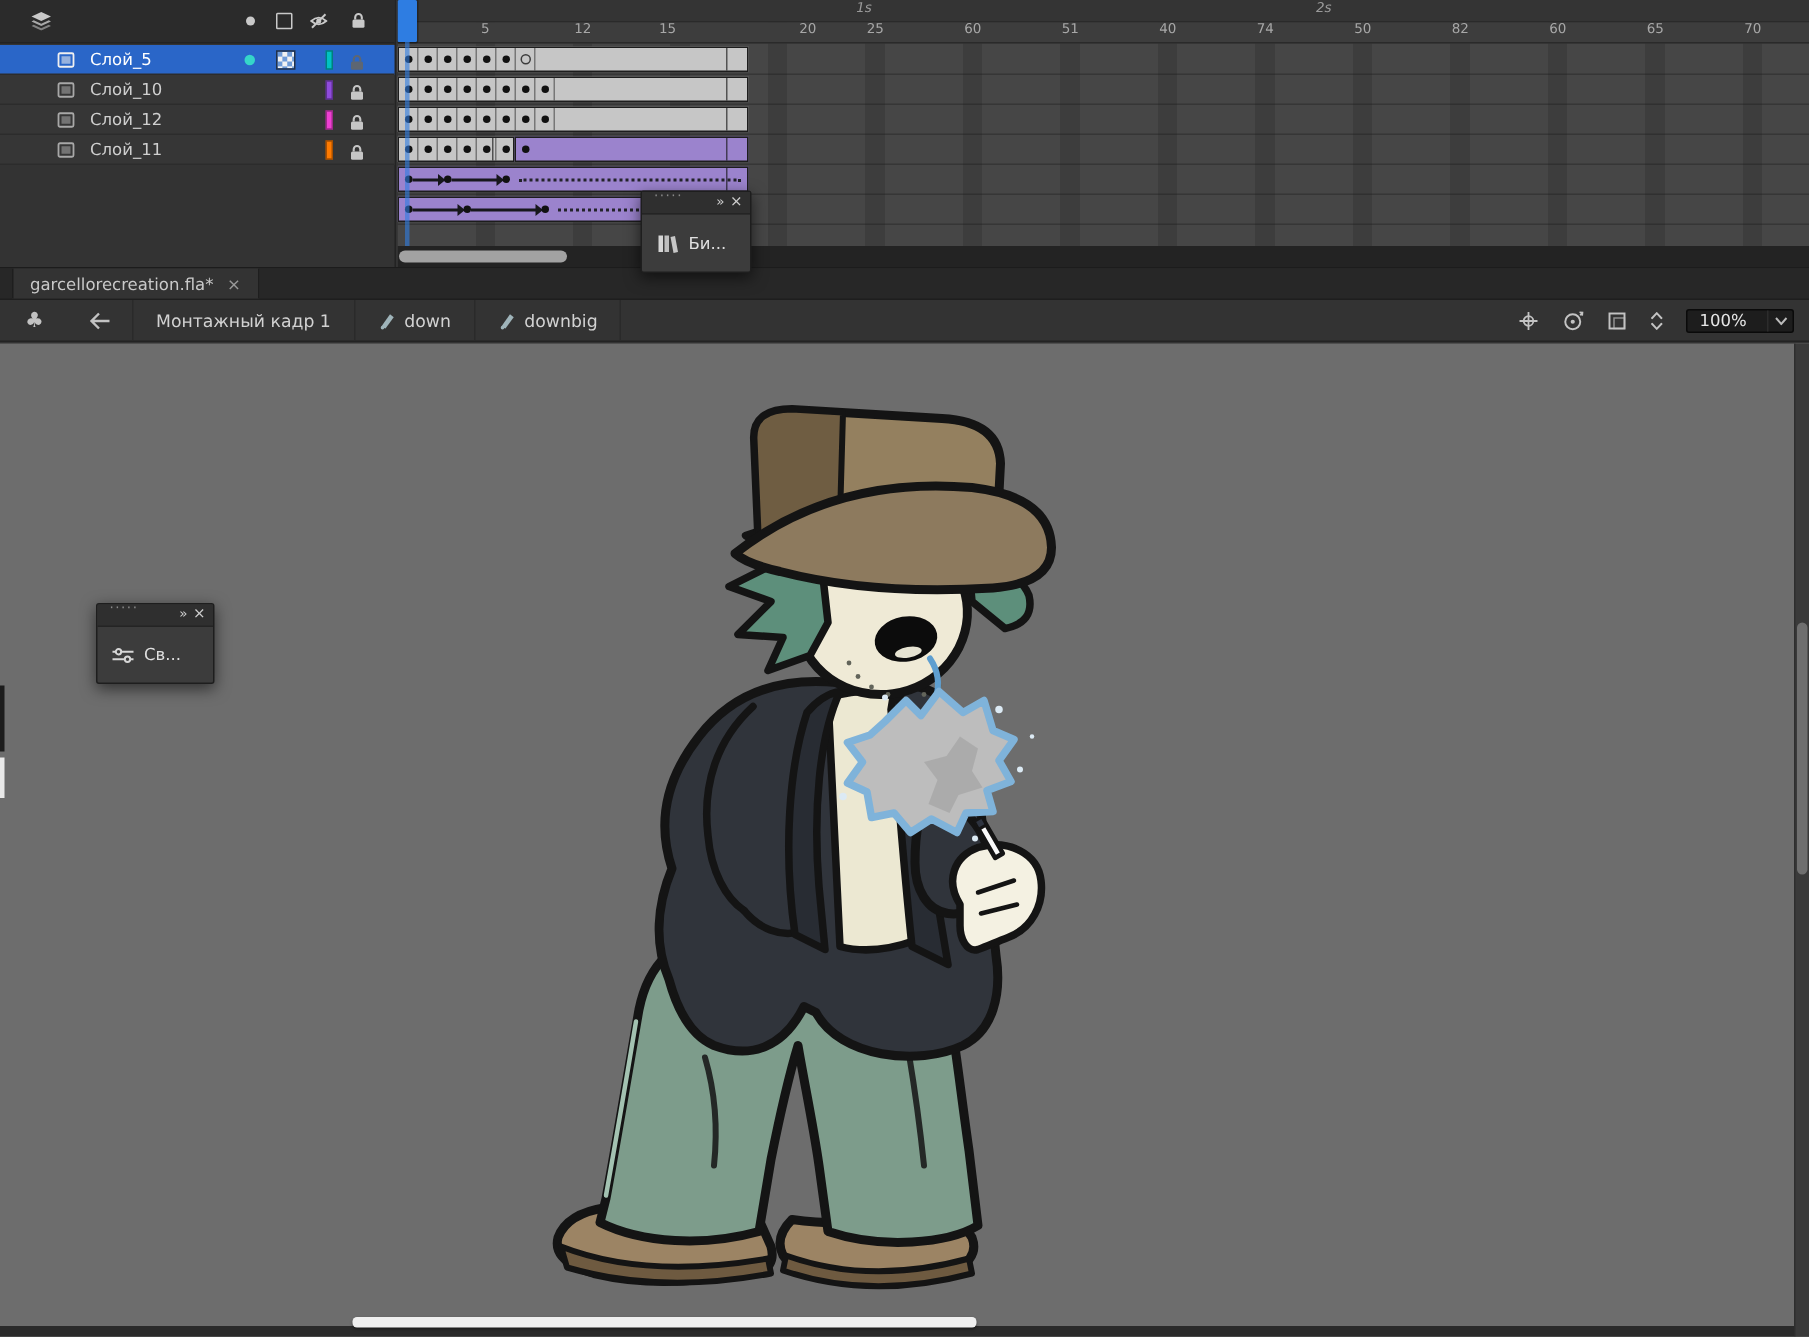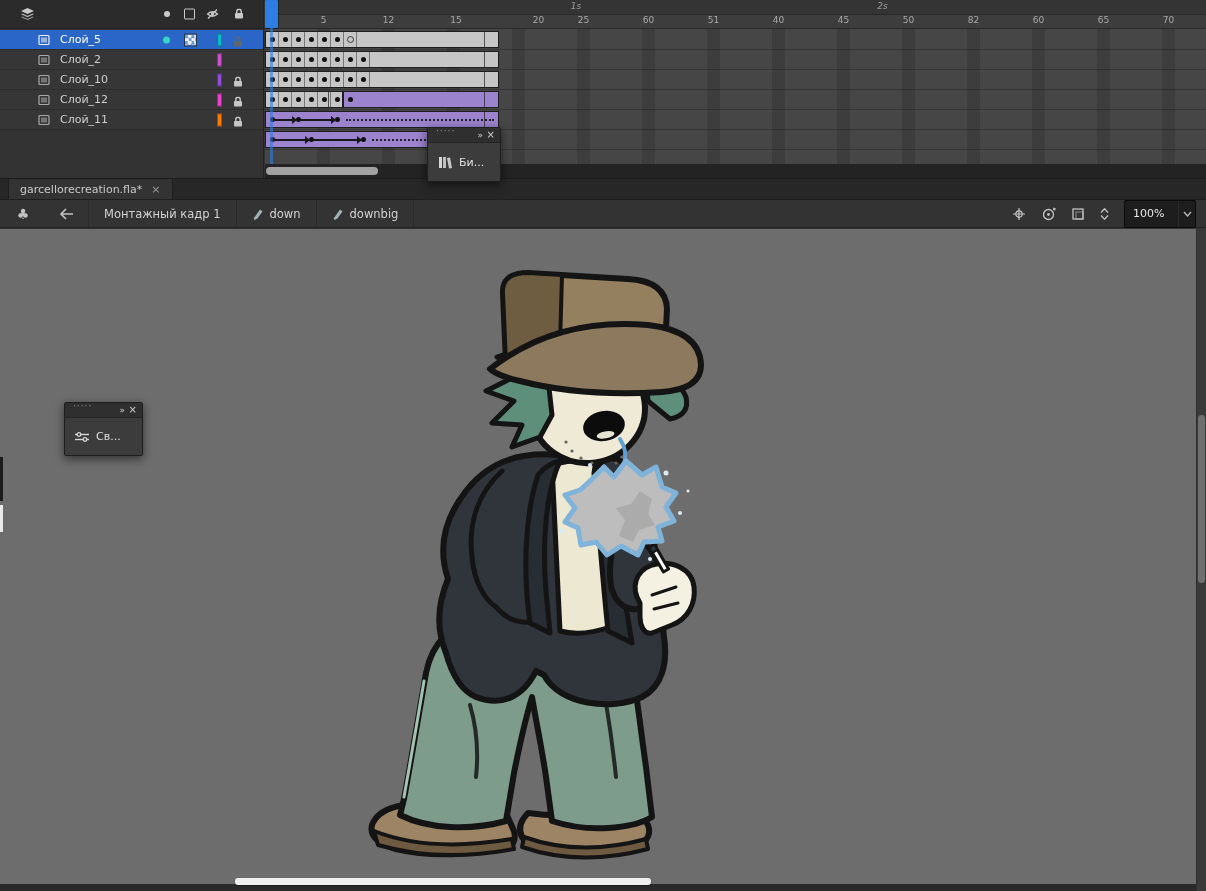--- a/index.html
+++ b/index.html
@@ -70,21 +70,21 @@
 
   
   .editbar{position:absolute;top:200px;left:0;width:1206px;height:28px;background:#333;border-bottom:1px solid #232323;display:flex;align-items:center;box-sizing:border-box;}
   .eb-left{display:flex;align-items:center;height:100%;}
   .eb-icon{color:#c3c3c3;display:flex;align-items:center;justify-content:center;}
   .scene-clover{width:46px;font-size:14px;}
   .back{width:42px;border-right:1px solid #2a2a2a;height:100%;}
   .crumb{display:flex;align-items:center;gap:6px;height:100%;padding:0 15px;color:#d2d2d2;font-size:11.5px;border-right:1px solid #2a2a2a;}
   .eb-right{margin-left:auto;display:flex;align-items:center;gap:15px;padding-right:10px;}
   .zoom-stepper{display:flex;flex-direction:column;gap:2px;color:#c3c3c3;}
-  .zoom-box{width:72px;height:28px;background:#1d1d1d;border:1px solid #0a0a0a;display:flex;align-items:center;color:#e6e6e6;font-size:11px;border-radius:2px;box-sizing:border-box;}
+  .zoom-box{width:72px;height:16px;background:#1d1d1d;border:1px solid #0a0a0a;display:flex;align-items:center;color:#e6e6e6;font-size:11px;border-radius:2px;box-sizing:border-box;}
   .zoom-box .val{flex:1;padding-left:8px;}
   .zb-arrow{width:16px;height:100%;display:flex;align-items:center;justify-content:center;border-left:1px solid #2c2c2c;color:#bbb;}
 
   
   .stage-area{position:absolute;top:229px;left:0;width:1206px;height:662px;background:var(--c-stage,#6d6d6d);overflow:hidden;}
   .char svg{display:block;}
   .ol{stroke:var(--c-outline);stroke-linejoin:round;stroke-linecap:round;}
   .f-hat{fill:var(--c-hat);} .f-hatfront{fill:var(--c-hat_front);} .f-brim{fill:var(--c-hat_brim);}
   .f-hair{fill:var(--c-hair);} .f-skin{fill:var(--c-skin);} .f-jacket{fill:var(--c-jacket);}
   .f-lapel{fill:var(--c-jacket_dark);} .f-shirt{fill:var(--c-shirt);} .f-pants{fill:var(--c-pants);}
@@ -142,28 +142,20 @@
             <span class="lctl llock dim"><svg width="10" height="11" viewBox="0 0 10 11">
                 <rect x="1" y="4.5" width="8" height="5.5" rx="1" fill="currentColor"></rect>
                 <path d="M2.8 4.5 V3 a2.2 2.2 0 0 1 4.4 0 V4.5" fill="none" stroke="currentColor" stroke-width="1.4"></path>
               </svg></span>
           </div>
           <div class="layer-row">
             <span class="licon"><svg width="12" height="12" viewBox="0 0 12 12">
                 <rect x="1" y="1.5" width="10" height="9" rx="1" fill="none" stroke="currentColor" stroke-width="1.2"></rect>
                 <rect x="3" y="3.5" width="6" height="5" fill="currentColor" opacity=".55"></rect>
               </svg></span>
-            <span class="lname">Слой_2</span>
-            <span class="lctl lswatch" style="background:#d24fd2"></span>
-          </div>
-          <div class="layer-row">
-            <span class="licon"><svg width="12" height="12" viewBox="0 0 12 12">
-                <rect x="1" y="1.5" width="10" height="9" rx="1" fill="none" stroke="currentColor" stroke-width="1.2"></rect>
-                <rect x="3" y="3.5" width="6" height="5" fill="currentColor" opacity=".55"></rect>
-              </svg></span>
             <span class="lname">Слой_10</span>
             <span class="lctl lswatch" style="background:#8f4bdc"></span>
             <span class="lctl llock"><svg width="10" height="11" viewBox="0 0 10 11">
                 <rect x="1" y="4.5" width="8" height="5.5" rx="1" fill="currentColor"></rect>
                 <path d="M2.8 4.5 V3 a2.2 2.2 0 0 1 4.4 0 V4.5" fill="none" stroke="currentColor" stroke-width="1.4"></path>
               </svg></span>
           </div>
           <div class="layer-row">
             <span class="licon"><svg width="12" height="12" viewBox="0 0 12 12">
                 <rect x="1" y="1.5" width="10" height="9" rx="1" fill="none" stroke="currentColor" stroke-width="1.2"></rect>
@@ -192,27 +184,27 @@
     </div>
 
     <div class="frames-pane">
       <div class="seconds-row">
           <span class="slabel" style="left: 311px;">1s</span>
           <span class="slabel" style="left: 617.5px;">2s</span>
         </div>
       <div class="ruler-row">
           <span class="rlabel" style="left: 58.5px;">5</span>
           <span class="rlabel" style="left: 123.5px;">12</span>
-          <span class="rlabel" style="left: 191px;">15</span>
+          <span class="rlabel" style="left: 180px;">15</span>
           <span class="rlabel" style="left: 253.5px; margin-left: 20px;">20</span>
           <span class="rlabel" style="left: 318.5px;">25</span>
           <span class="rlabel" style="left: 383.5px;">60</span>
           <span class="rlabel" style="left: 448.5px;">51</span>
           <span class="rlabel" style="left: 513.5px;">40</span>
-          <span class="rlabel" style="left: 578.5px;">45</span>
+          <span class="rlabel" style="left: 578.5px;">74</span>
           <span class="rlabel" style="left: 643.5px;">50</span>
           <span class="rlabel" style="left: 708.5px;">82</span>
           <span class="rlabel" style="left: 773.5px;">60</span>
           <span class="rlabel" style="left: 838.5px;">65</span>
           <span class="rlabel" style="left: 903.5px;">70</span>
         </div>
       <div class="tracks">
           <div class="track-row">
             <div class="seg static" style="left: 0px; width: 234px;">
               <i class="endcell"></i>

